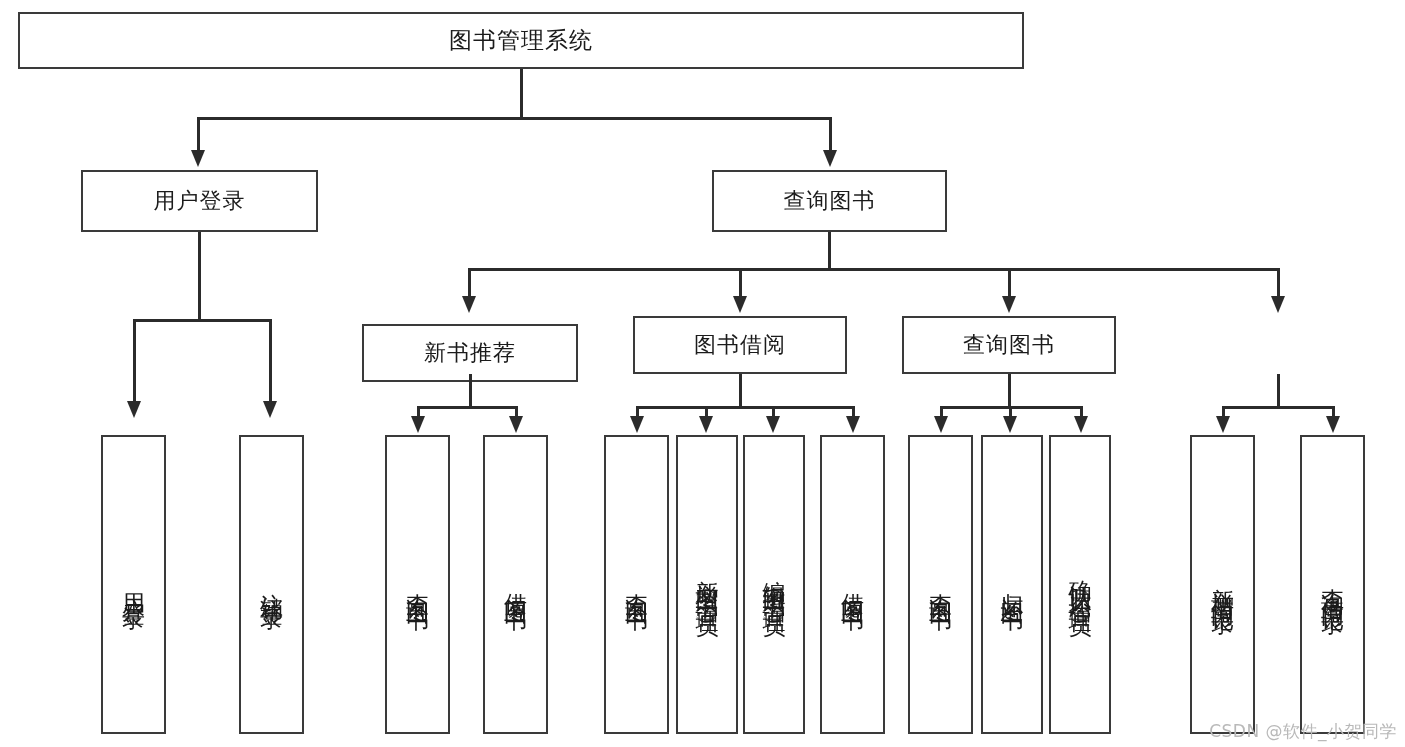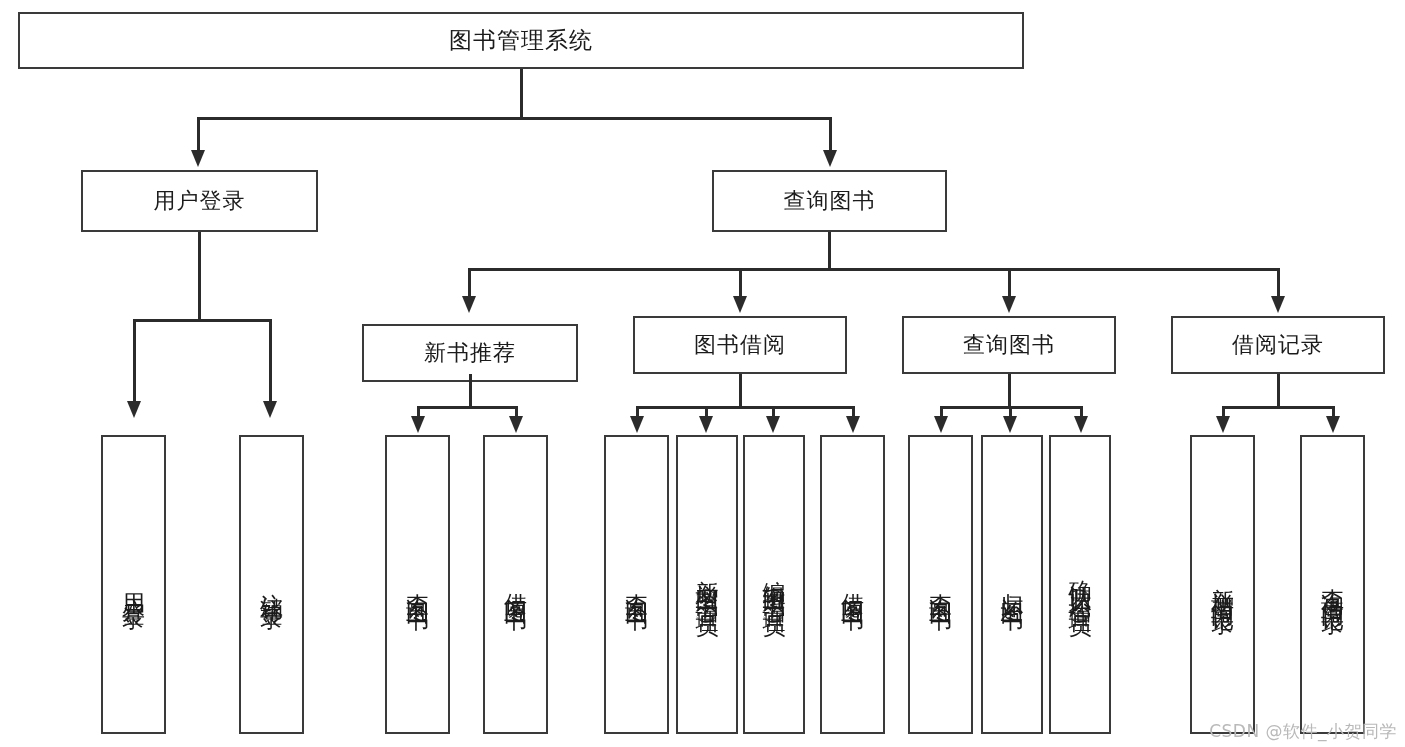--- a/index.html
+++ b/index.html
@@ -119,23 +119,20 @@
 
   <div class="node h" style="left:362px;top:324px;width:216px;height:58px;">
     <span class="label">新书推荐</span>
   </div>
   <div class="node h" style="left:633px;top:316px;width:214px;height:58px;">
     <span class="label">图书借阅</span>
   </div>
   <div class="node h" style="left:902px;top:316px;width:214px;height:58px;">
     <span class="label">查询图书</span>
   </div>
-  <div class="node h" style="left:1171px;top:316px;width:214px;height:58px;">
-    <span class="label">借阅记录</span>
-  </div>
 
   <div class="edge vline" style="left:469px;top:374px;height:34px;"></div>
   <div class="edge hline" style="left:417px;top:406px;width:100px;"></div>
   <div class="edge vline" style="left:417px;top:406px;height:14px;"></div>
   <div class="arrow" style="left:411px;top:416px;"></div>
   <div class="edge vline" style="left:515px;top:406px;height:14px;"></div>
   <div class="arrow" style="left:509px;top:416px;"></div>
 
   <div class="edge vline" style="left:739px;top:374px;height:34px;"></div>
   <div class="edge hline" style="left:636px;top:406px;width:218px;"></div>

